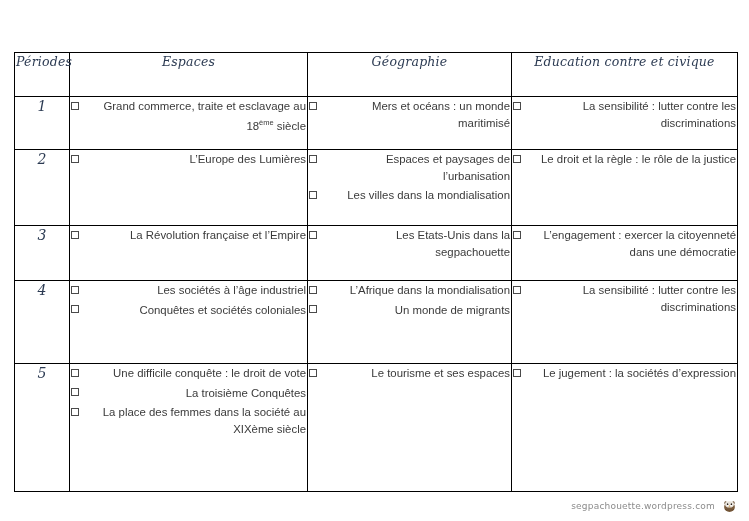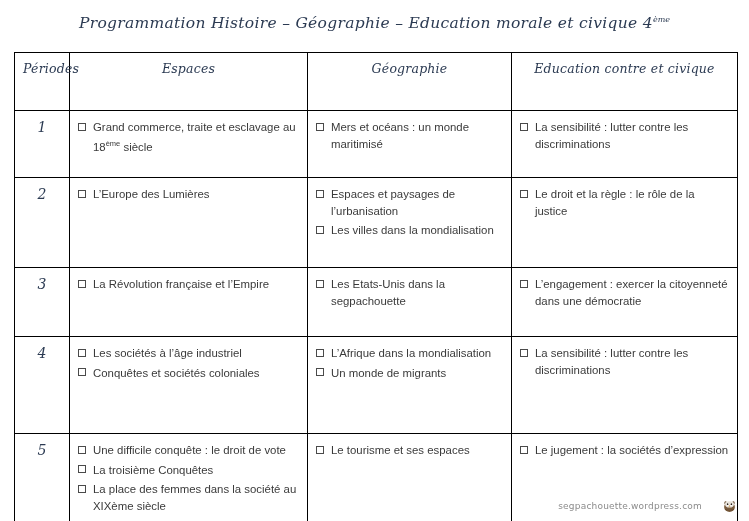--- a/index.html
+++ b/index.html
@@ -48,21 +48,21 @@
     left: 14px;
     top: 52px;
     width: 723px;
     border-collapse: collapse;
     table-layout: fixed;
   }
   table.prog td,
   table.prog th {
     border: 1px solid #000000;
     vertical-align: top;
-    padding: 8px;
+    padding: 1px;
     background: #ffffff;
   }
 
   col.c-period { width: 55px; }
   col.c-hist   { width: 238px; }
   col.c-geo    { width: 204px; }
   col.c-emc    { width: 226px; }
 
   thead th {
     height: 41px;
@@ -103,20 +103,21 @@
     padding: 0;
   }
   ul.chk li {
     position: relative;
     padding-left: 15px;
     margin: 0 0 3px 0;
     font-size: 11.4px;
     line-height: 16.5px;
     color: #3a3a3a;
     text-indent: 0;
+    text-align: right;
   }
   ul.chk li .box {
     position: absolute;
     left: 0;
     top: 3.5px;
     width: 8px;
     height: 8px;
     border: 1px solid #4a4a4a;
     box-sizing: border-box;
     background: #ffffff;
@@ -129,40 +130,37 @@
     vertical-align: super;
   }
 
   
   .footer {
     position: absolute;
     right: 12px;
     bottom: 8px;
     display: flex;
     align-items: center;
-    gap: 20px;
+    gap: 7px;
   }
   .footer .wm-text {
     font-family: "DejaVu Sans", sans-serif;
     font-size: 9px;
     color: #8b8b8b;
     letter-spacing: 0.2px;
   }
   .owl-icon {
     display: block;
   }
 </style>
 </head>
 <body>
 
 <div class="page">
 
-  <div class="doc-title">
-    <span>Programmation Histoire – Géographie – Education morale et civique  4</span><span class="sup">ème</span>
-  </div>
 
   <table class="prog">
     <colgroup>
       <col class="c-period">
       <col class="c-hist">
       <col class="c-geo">
       <col class="c-emc">
     </colgroup>
     <thead>
       <tr>

